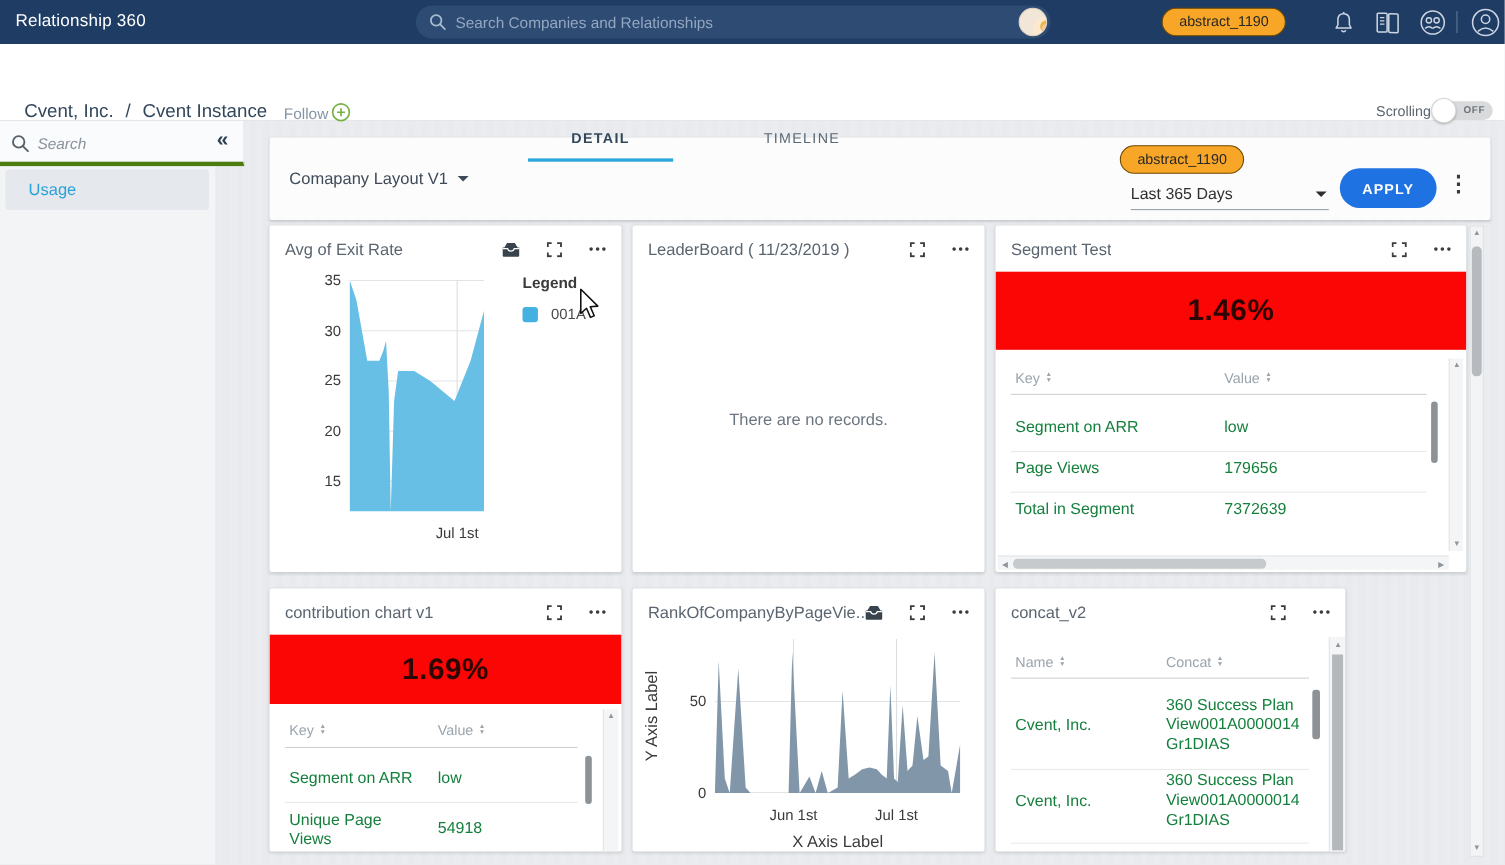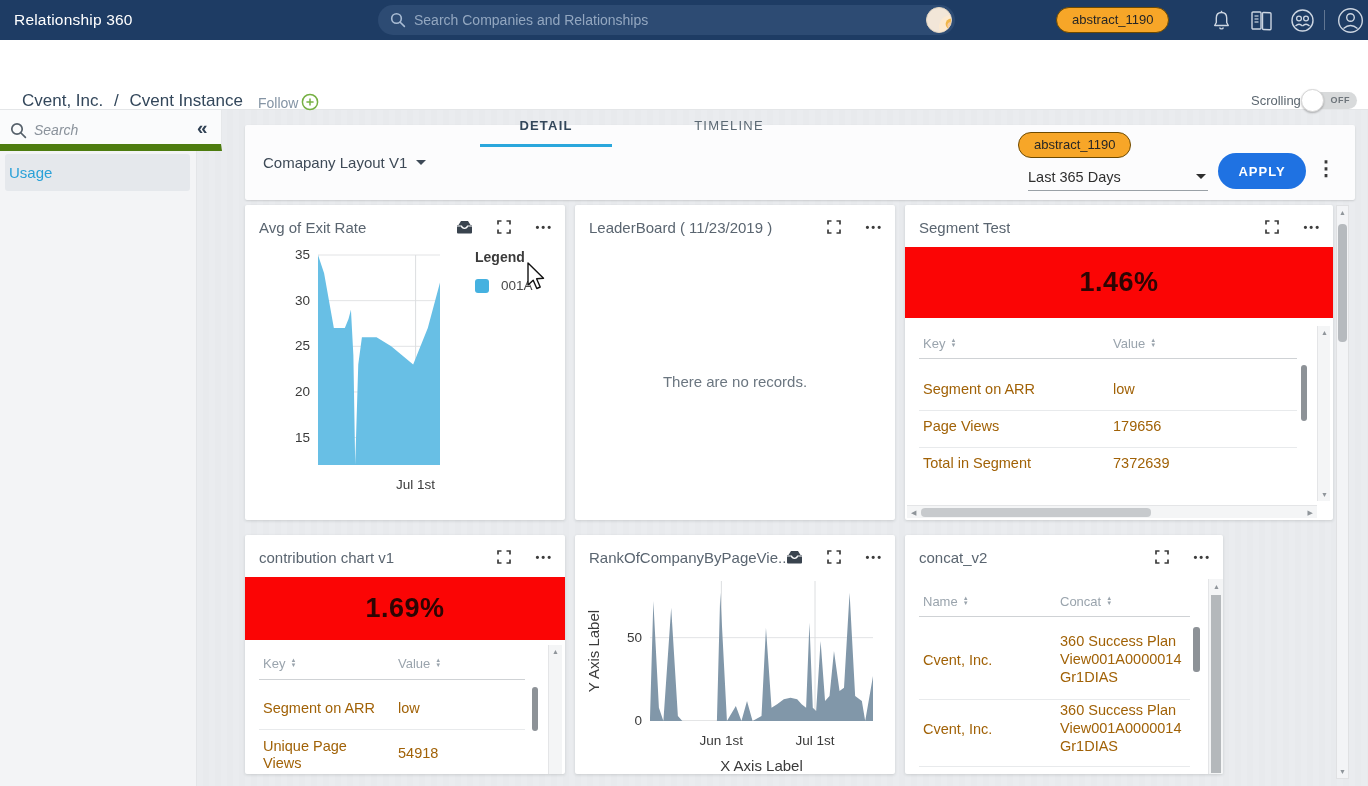--- a/index.html
+++ b/index.html
@@ -29,27 +29,27 @@
   .tab { position:absolute; top:78px; width:132px; text-align:center; font-size:13px; letter-spacing:1.2px; cursor:pointer; }
   .tab.active { color:#33475b; font-weight:700; }
   .tab.inactive { color:#5b6974; font-weight:500; }
   .tab-underline { position:absolute; left:480px; top:104px; width:132px; height:3px; background:#2aa7dc; }
   .scrolling-label { position:absolute; left:1251px; top:53px; font-size:13px; color:#5c6770; }
   .toggle { position:absolute; left:1304px; top:52px; width:53px; height:17px; border-radius:9px; background:#d8dadb; cursor:pointer; }
   .toggle .knob { position:absolute; left:-3px; top:-3px; width:23px; height:23px; border-radius:50%; background:#fff; border:1px solid #d6d6d6; box-shadow:0 1px 2px rgba(0,0,0,.25); }
   .toggle .state { position:absolute; right:7px; top:3px; font-size:9px; font-weight:700; color:#6e757b; letter-spacing:.5px; }
 
   
-  .side-search { position:absolute; left:0; top:110px; width:222px; height:41px; background:#fafbfc; border-bottom:7px solid #4d7c0f; border-right:1px solid #e6e8ea; z-index:20; }
+  .side-search { position:absolute; left:0; top:110px; width:222px; height:41px; background:#fafbfc; border-bottom:4px solid #4d7c0f; border-right:1px solid #e6e8ea; z-index:20; }
   .side-search svg { position:absolute; left:10px; top:12px; }
   .side-search input { position:absolute; left:34px; top:0; width:155px; height:40px; border:none; outline:none; background:transparent; font-size:14px; font-style:italic; color:#6e7780; font-family:"Liberation Sans",sans-serif; }
   .side-search input::placeholder { color:#8a929b; opacity:1; }
   .collapse { position:absolute; left:197px; top:7px; font-size:19px; color:#2f4053; cursor:pointer; font-weight:700; }
   .sidebar { position:absolute; left:0; top:151px; width:197px; height:635px; background:#f3f4f6; border-right:1px solid #e3e5e8; z-index:19; }
-  .usage { position:absolute; left:5px; top:3px; width:185px; height:37px; background:#e5e8ec; border-radius:3px; line-height:37px; padding-left:4px; font-size:15px; color:#2aa1d8; font-weight:500; cursor:pointer; }
+  .usage { position:absolute; left:5px; top:3px; width:185px; height:37px; background:#e5e8ec; border-radius:3px; line-height:37px; padding-left:21px; font-size:15px; color:#2aa1d8; font-weight:500; cursor:pointer; }
 
   
   .dash { position:absolute; left:197px; top:110px; width:1171px; height:676px; overflow:hidden;
           background:repeating-linear-gradient(90deg,#eaecef 0 6px,#e8eaed 6px 12px); }
   .toolbar { position:absolute; left:48px; top:15px; width:1110px; height:75px; background:#fcfcfd; border-radius:2px; box-shadow:0 1px 2px rgba(60,64,67,.18); }
   .layout-select { position:absolute; left:18px; top:0; height:75px; display:flex; align-items:center; cursor:pointer; font-size:15px; color:#3e4a57; }
   .caret { display:inline-block; width:0; height:0; border-left:5px solid transparent; border-right:5px solid transparent; border-top:5px solid #3e4a57; margin-left:9px; }
   .tb-badge { position:absolute; left:773px; top:7px; }
   .date-select { position:absolute; left:783px; top:40px; width:180px; height:26px; border-bottom:1px solid #9aa1a7; cursor:pointer; font-size:14.5px; color:#2f2f2f; }
   .date-select .caret { position:absolute; right:2px; top:9px; margin:0; border-top-color:#2f2f2f; }
@@ -65,21 +65,21 @@
   .cbody { position:absolute; left:0; top:44px; right:0; bottom:0; }
 
   .banner { position:absolute; left:0; right:0; display:flex; align-items:center; justify-content:center; background:#fb0505; }
   .banner .metric { font-size:27px; font-weight:700; color:#2d0503; letter-spacing:.5px; }
 
   .thead { position:absolute; font-size:13px; color:#9aa4ad; cursor:pointer; }
   .sorter { display:inline-block; vertical-align:1px; margin-left:5px; line-height:0; }
   .sorter i { display:block; font-style:normal; font-size:6px; color:#9aa4ad; line-height:5px; }
   .tdiv { position:absolute; height:1px; background:#e8eaec; }
   .tdiv.strong { background:#cfd2d5; }
-  .tcell { position:absolute; font-size:14.5px; color:#a16207; }
+  .tcell { position:absolute; font-size:14.5px; color:#15803d; }
 
   .sbar-v { position:absolute; background:#f4f5f6; border-left:1px solid #e4e5e7; }
   .sbar-h { position:absolute; background:#f4f5f6; border-top:1px solid #e4e5e7; height:13px; }
   .sb-arrow { position:absolute; font-size:7px; color:#8f959a; cursor:pointer; }
   .sb-thumb { position:absolute; background:#c7cacd; border-radius:4px; cursor:pointer; }
   .sb-float { position:absolute; background:#8d9297; border-radius:3px; cursor:pointer; }
 
   .empty-text { position:absolute; left:0; right:0; top:124px; text-align:center; font-size:15px; color:#6b7680; }
 
   .chart { position:absolute; left:0; top:0; right:0; bottom:0; }

